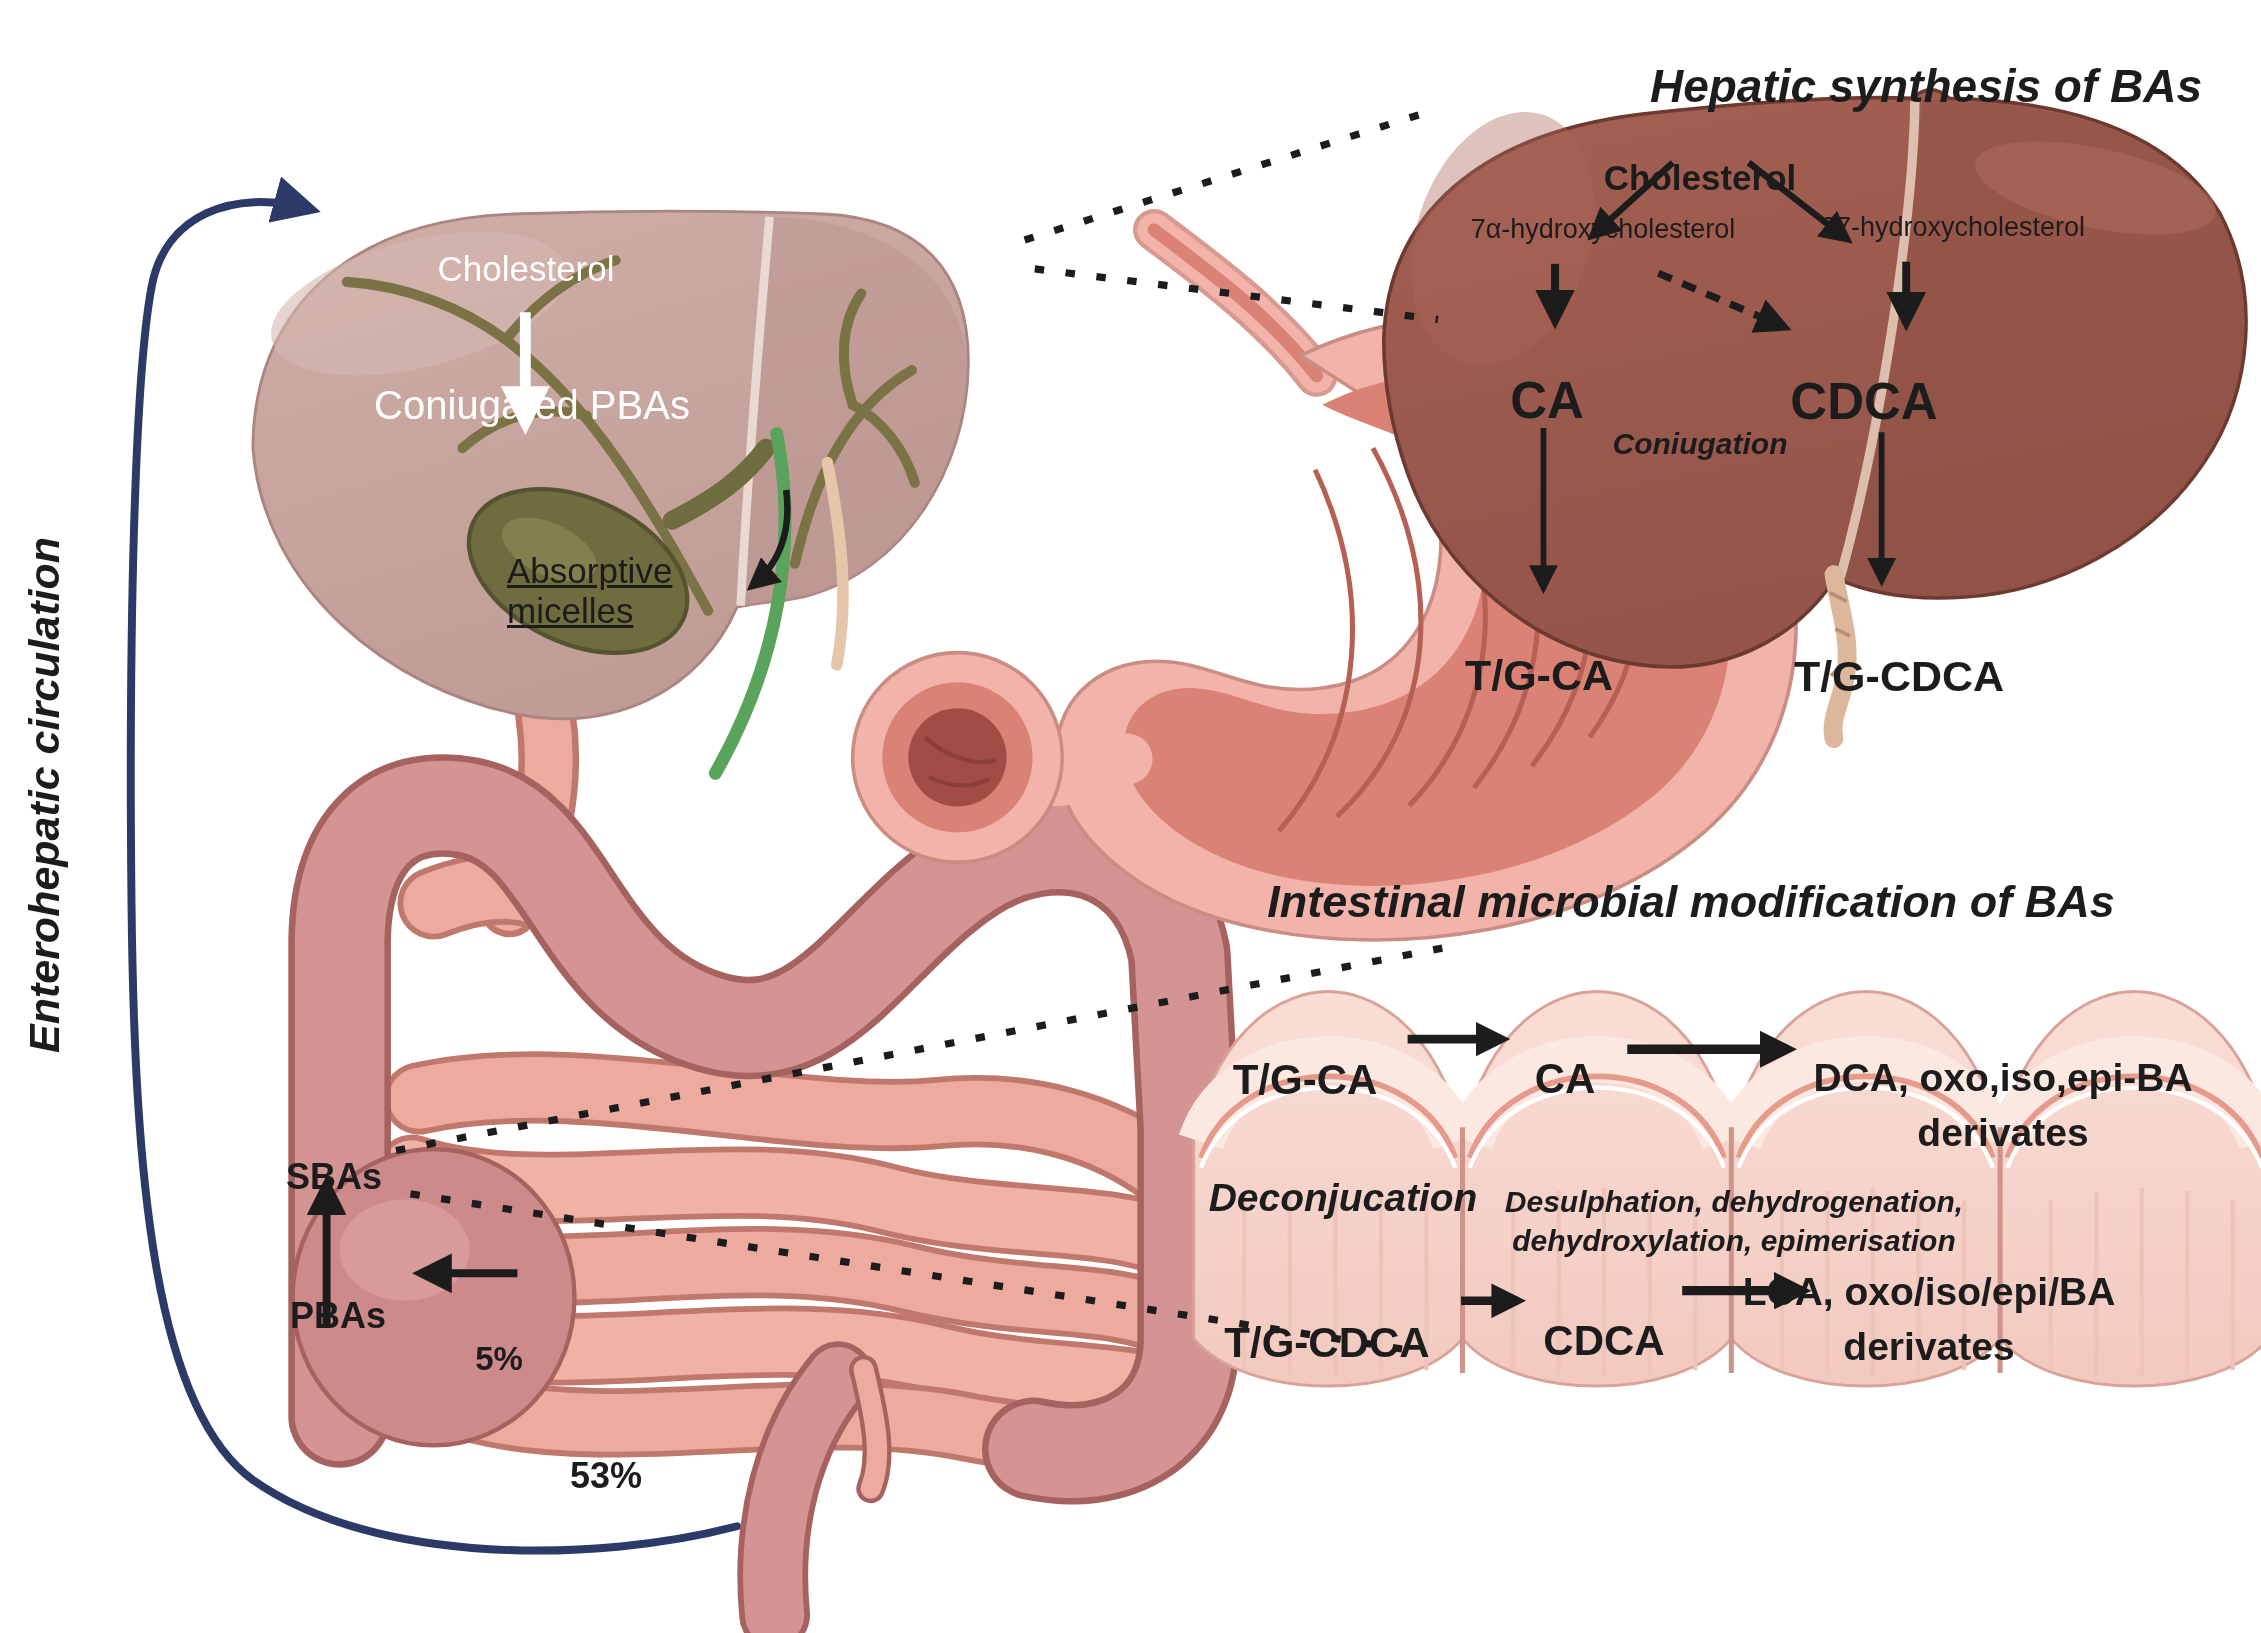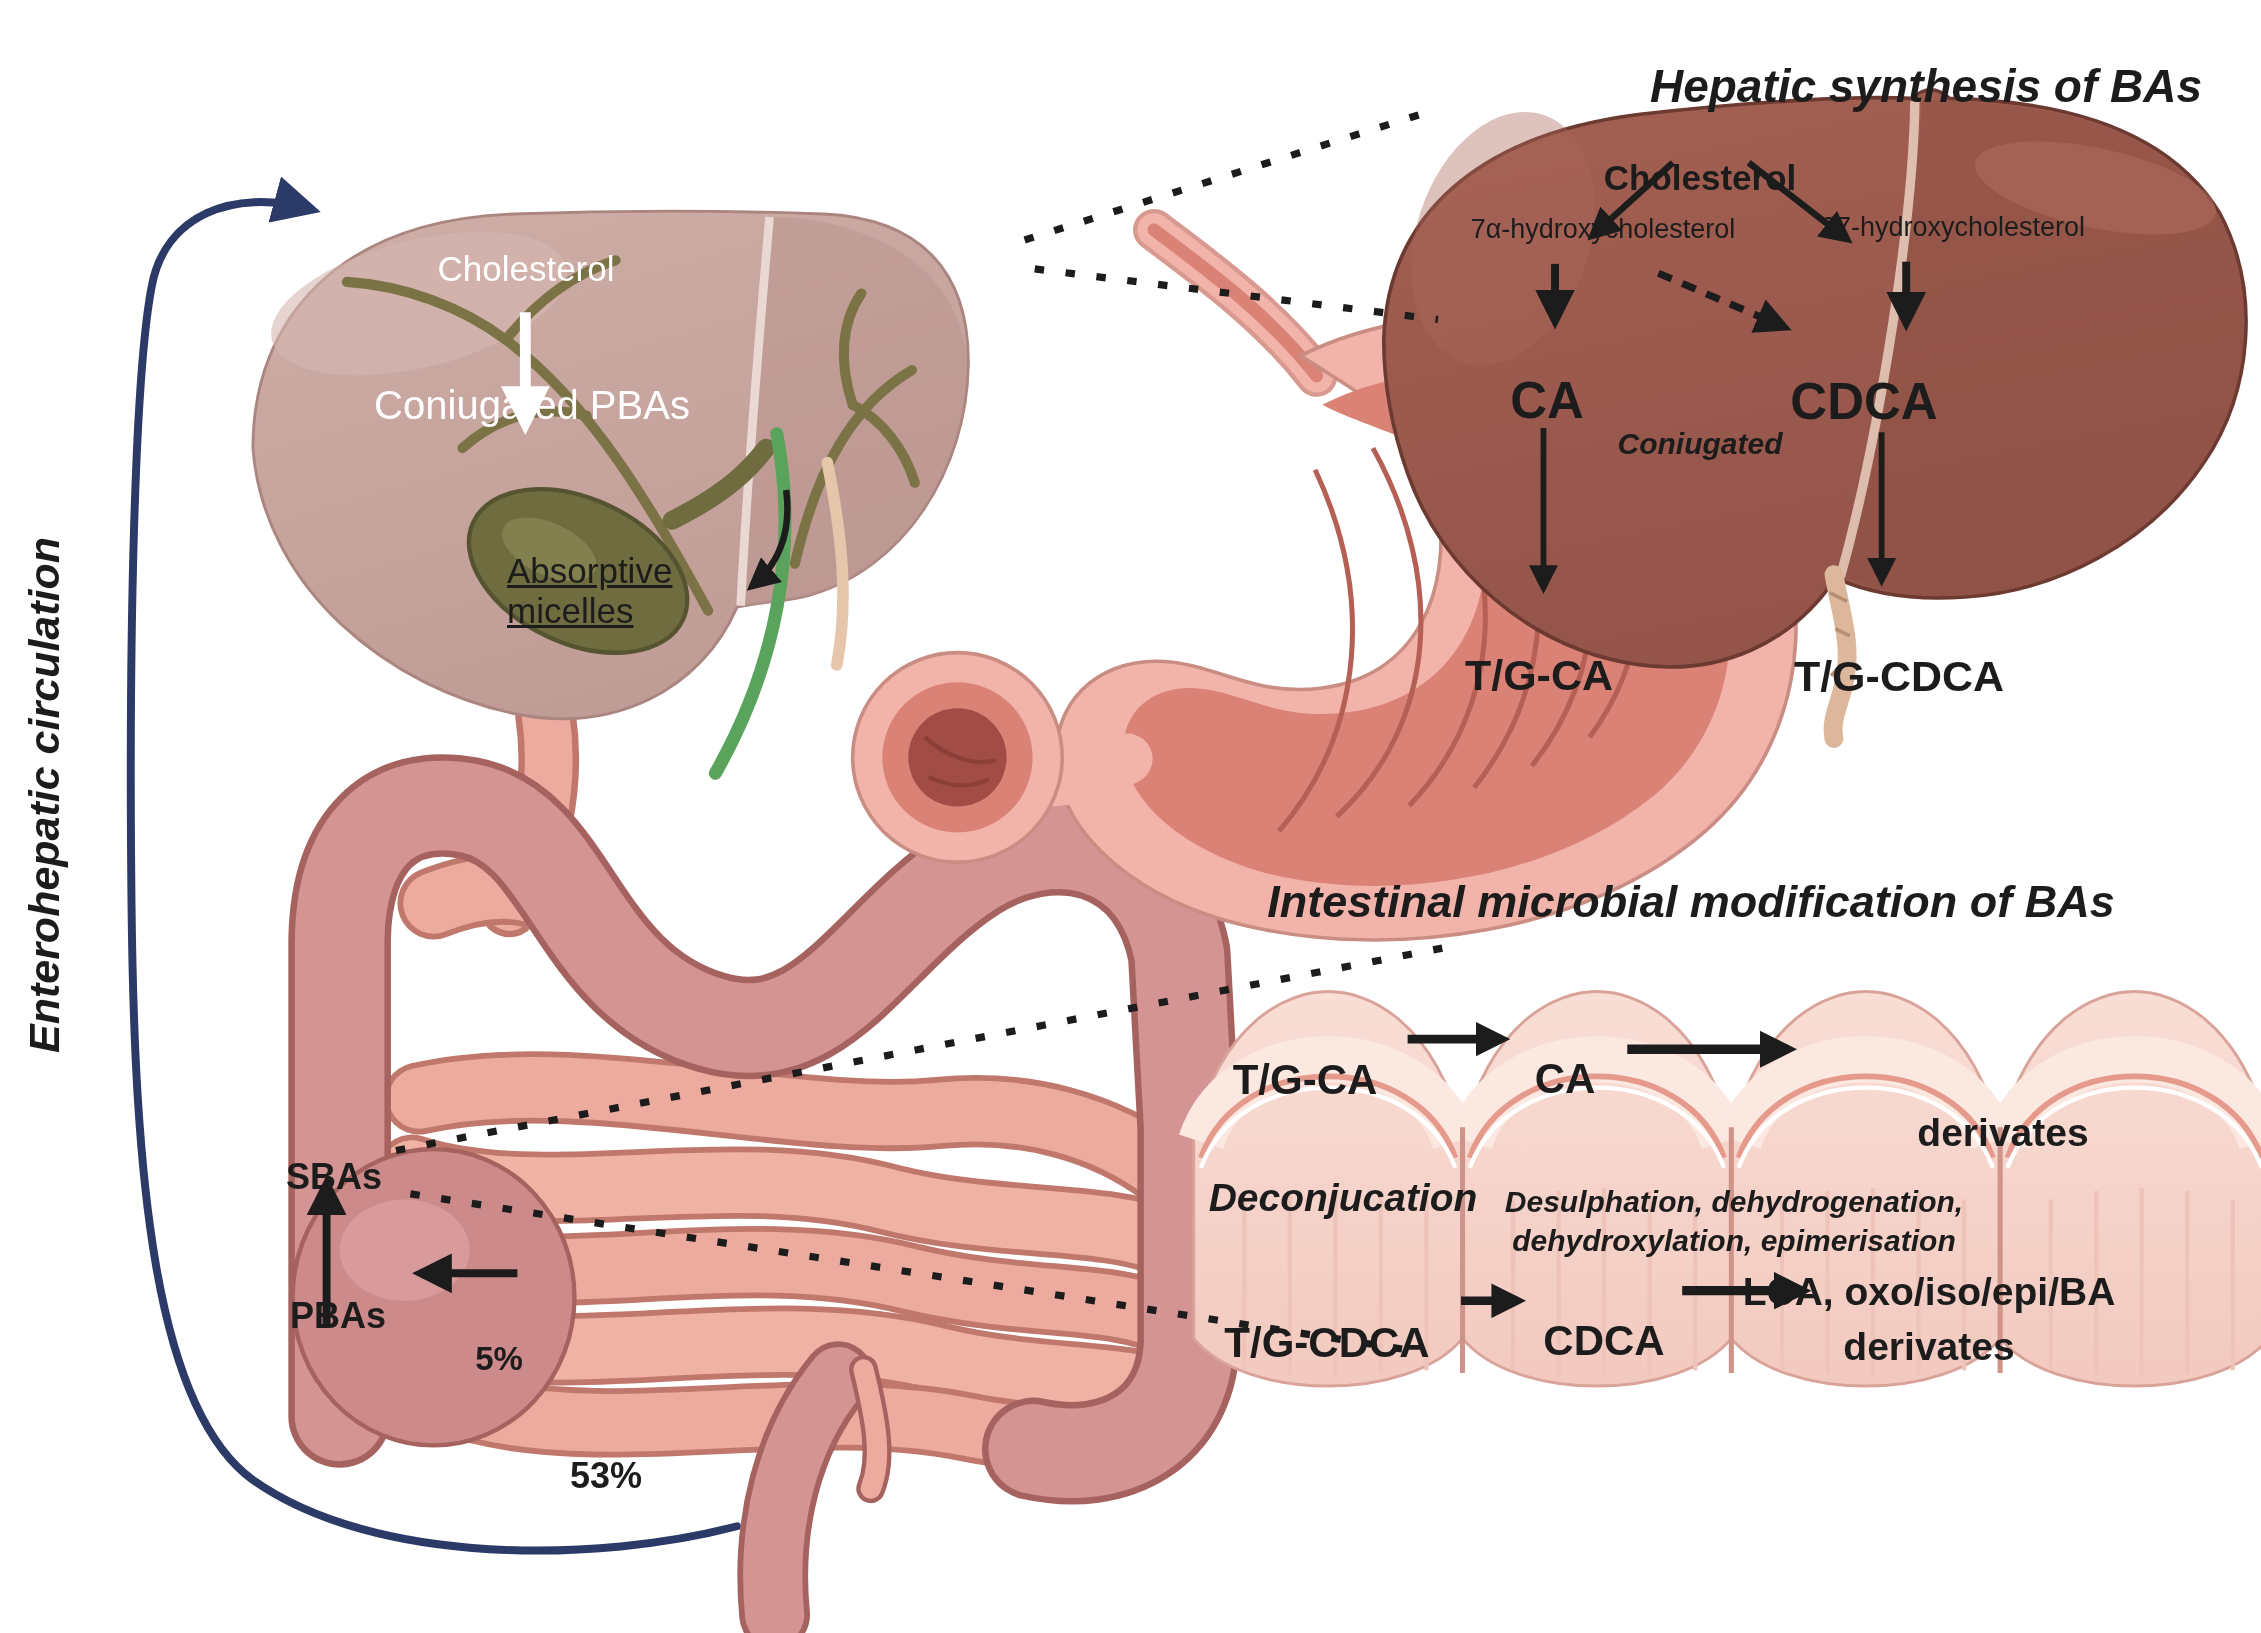--- a/index.html
+++ b/index.html
@@ -280,34 +280,34 @@
   <div class="lbl b" style="left:1700px;top:137px;font-size:35px;">Cholesterol</div>
 
   <div class="lbl" style="left:1603px;top:230px;font-size:27px;">7α-hydroxycholesterol</div>
 
   <div class="lbl" style="left:1953px;top:228px;font-size:27px;">27-hydroxycholesterol</div>
 
   <div class="lbl b" style="left:1547px;top:360px;font-size:51px;">CA</div>
 
   <div class="lbl b" style="left:1864px;top:361px;font-size:51px;">CDCA</div>
 
-  <div class="lbl b i" style="left:1700px;top:403px;font-size:30px;">Coniugated</div>
+  <div class="lbl b i" style="left:1700px;top:403px;font-size:30px;">Coniugation</div>
 
   <div class="lbl b" style="left:1539px;top:635px;font-size:43px;">T/G-CA</div>
 
   <div class="lbl b" style="left:1899px;top:636px;font-size:43px;">T/G-CDCA</div>
 
   <div class="lbl b i" style="left:1691px;top:861px;font-size:45px;">Intestinal microbial modification of BAs</div>
 
   <div class="lbl b" style="left:1305px;top:1039px;font-size:42px;">T/G-CA</div>
 
   <div class="lbl b" style="left:1565px;top:1038px;font-size:42px;">CA</div>
 
   <div class="lbl b" style="left:2003px;top:1065px;font-size:39px;line-height:1.4;">
-    <br>
+    <span>DCA, oxo,iso,epi-BA</span><br>
     <span>derivates</span>
   </div>
 
   <div class="lbl b i" style="left:1343px;top:1157px;font-size:39px;">Deconjucation</div>
 
   <div class="lbl b i" style="left:1734px;top:1180px;font-size:30px;line-height:1.3;">
     <span>Desulphation, dehydrogenation,</span><br>
     <span>dehydroxylation, epimerisation</span>
   </div>
 

